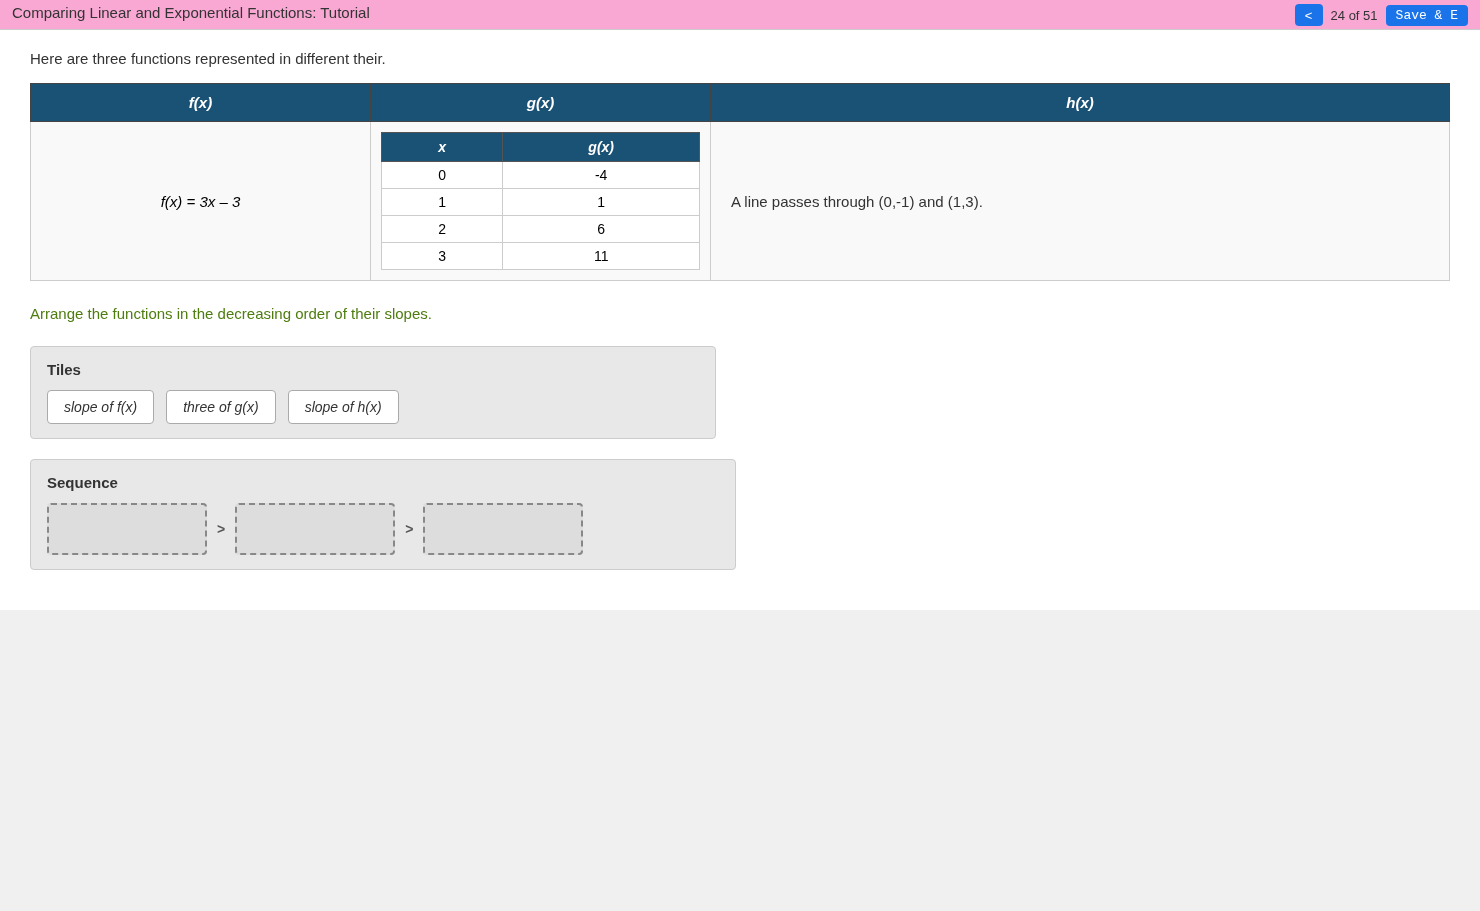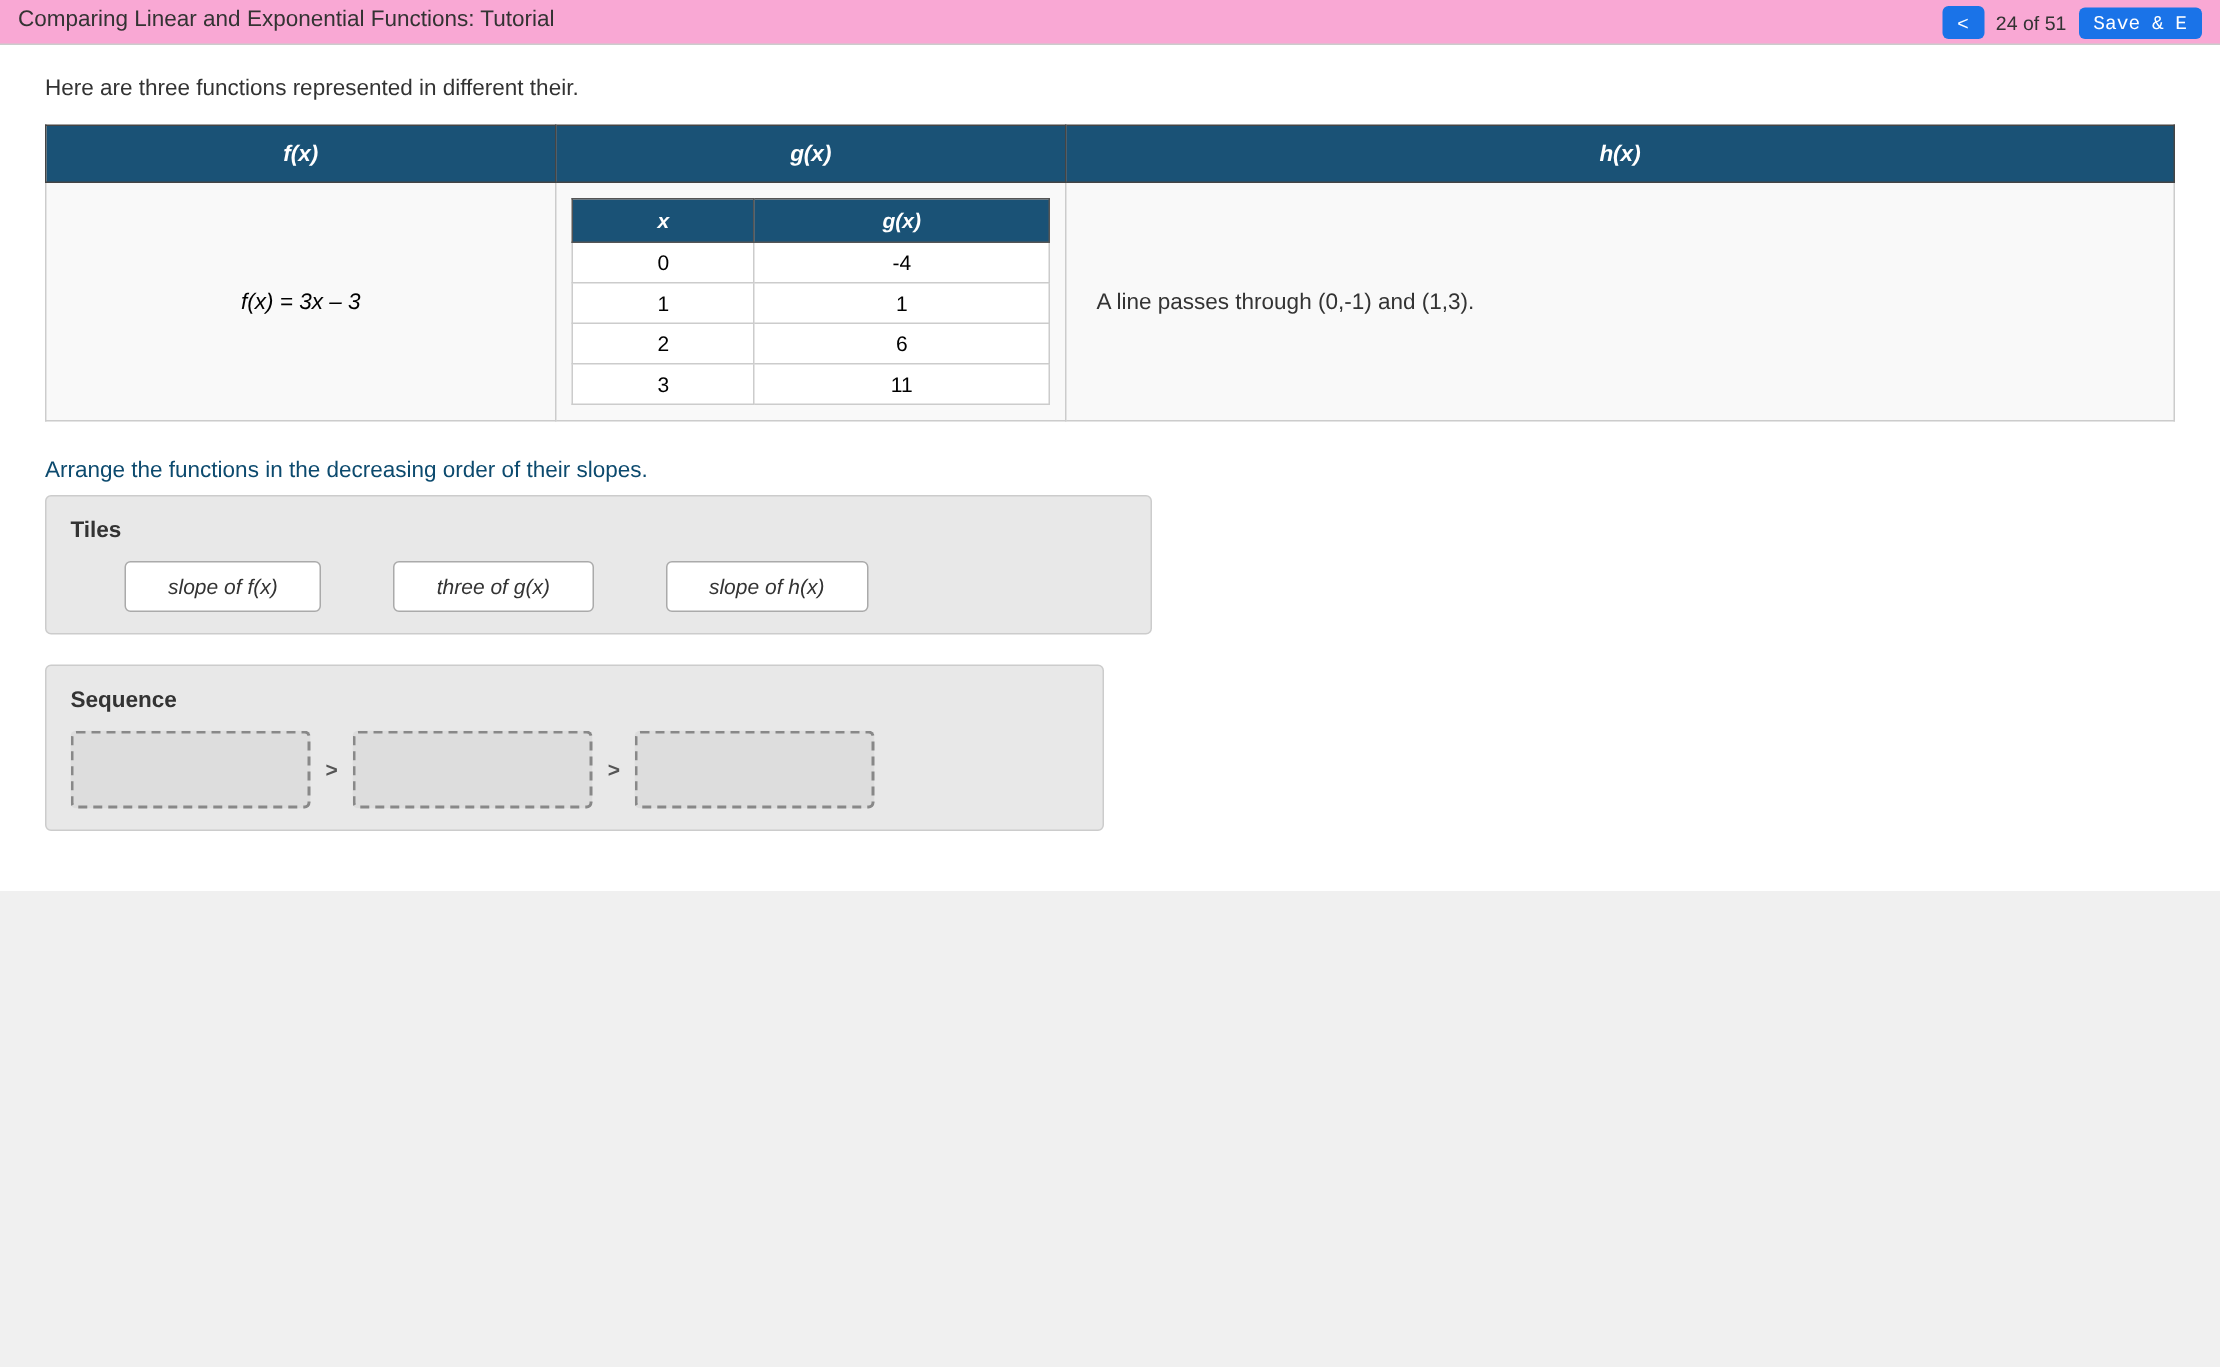--- a/index.html
+++ b/index.html
@@ -128,54 +128,53 @@
       text-align: center;
       padding: 5px 10px;
       font-size: 14px;
       border: 1px solid #ccc;
       background: white;
     }
 
     
     .arrange-text {
       font-size: 15px;
-      color: #0c4a6e;
-      margin-bottom: 8px;
+      color: #4d7c0f;
+      margin-bottom: 24px;
     }
 
     
     .tiles-box {
       border: 1px solid #ccc;
       background: #e8e8e8;
       border-radius: 4px;
       padding: 14px 16px;
-      width: 738px;
+      width: 686px;
       margin-bottom: 20px;
     }
     .tiles-label {
       font-size: 15px;
       font-weight: bold;
       color: #333;
       margin-bottom: 12px;
     }
     .tiles-row {
       display: flex;
       gap: 12px;
     }
     .tile-item {
       background: white;
       border: 1px solid #aaa;
       border-radius: 4px;
-      padding: 8px 28px;
+      padding: 8px 16px;
       font-size: 14px;
       font-style: italic;
       color: #333;
       cursor: grab;
       white-space: nowrap;
-      margin-left: 36px;
     }
 
     
     .sequence-box {
       border: 1px solid #ccc;
       background: #e8e8e8;
       border-radius: 4px;
       padding: 14px 16px;
       width: 706px;
       margin-bottom: 20px;

